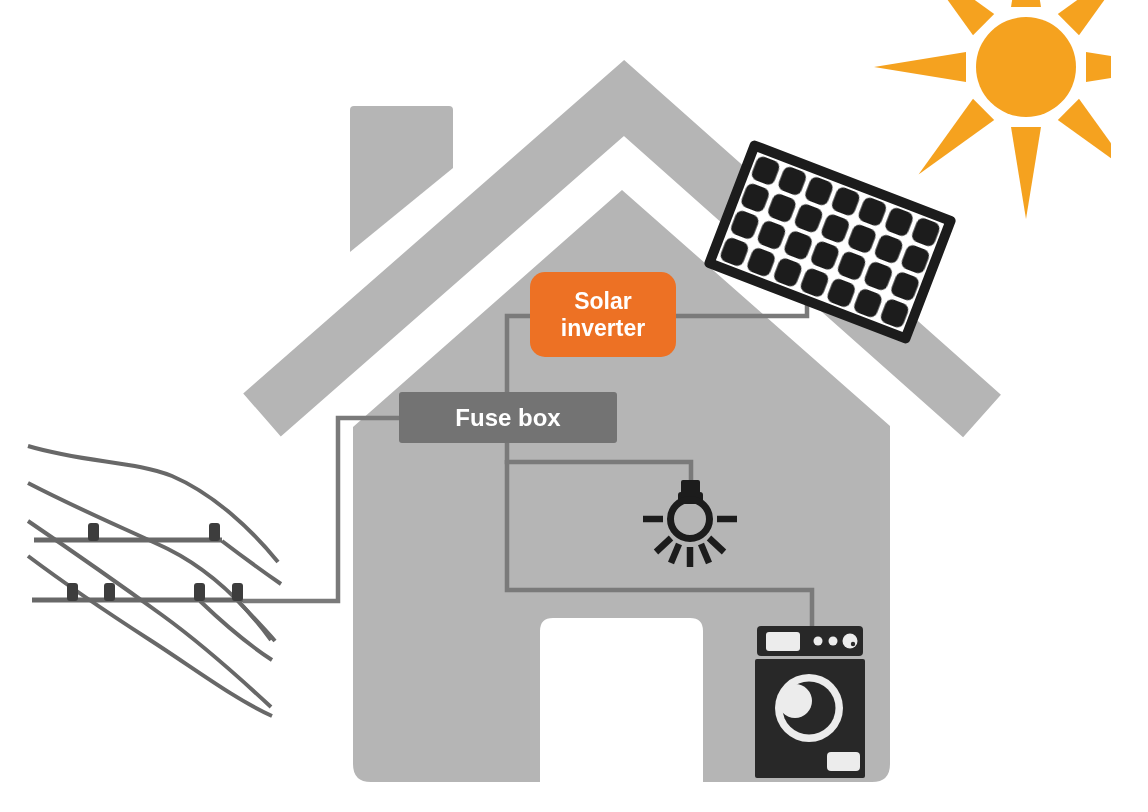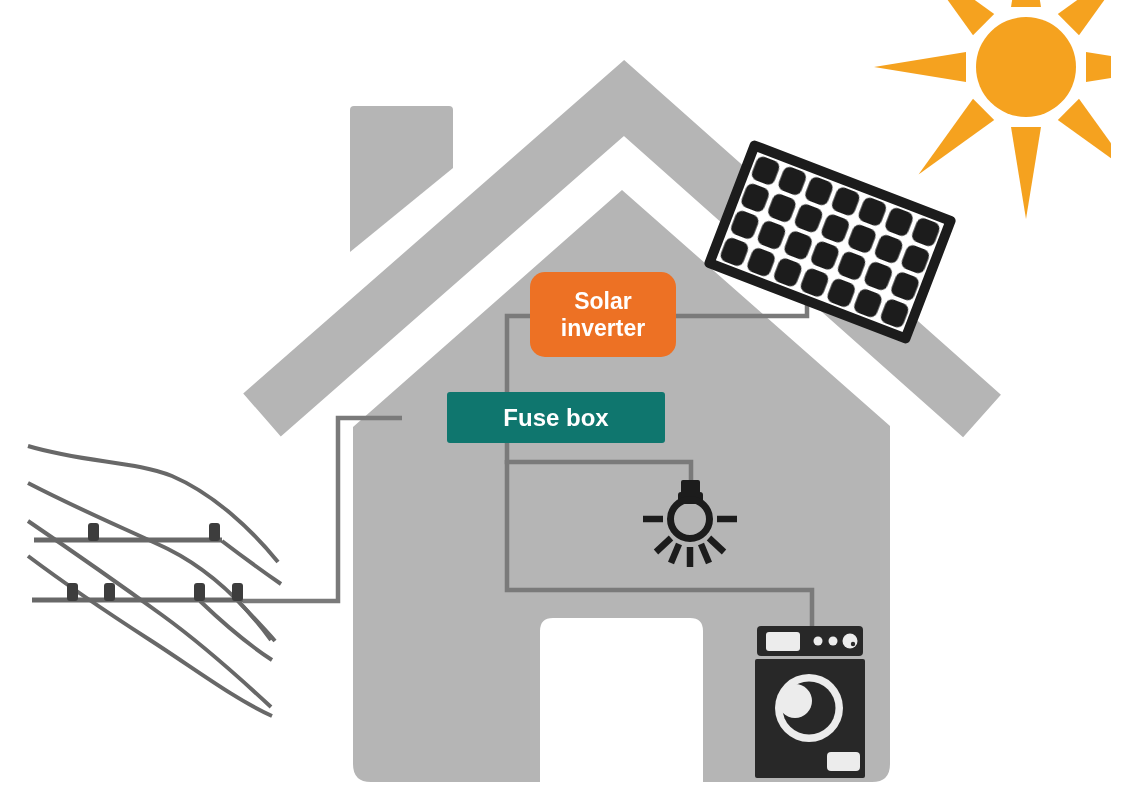--- a/index.html
+++ b/index.html
@@ -127,17 +127,17 @@
       <circle cx="795" cy="701" r="17" fill="#ececec"></circle>
       <rect x="827" y="752" width="33" height="19" rx="4" fill="#ececec"></rect>
     </g>
   </svg>
 
   <div class="label-box label-inverter" style="background-color: rgb(237, 113, 36);">
     <span>Solar</span>
     <span>inverter</span>
   </div>
 
-  <div class="label-box label-fuse" style="background-color: #0f766e; margin-left: 48px;">
+  <div class="label-box label-fuse" style="background-color: #737373;">
     <span>Fuse box</span>
   </div>
 
 </div>
 
 </body></html>

